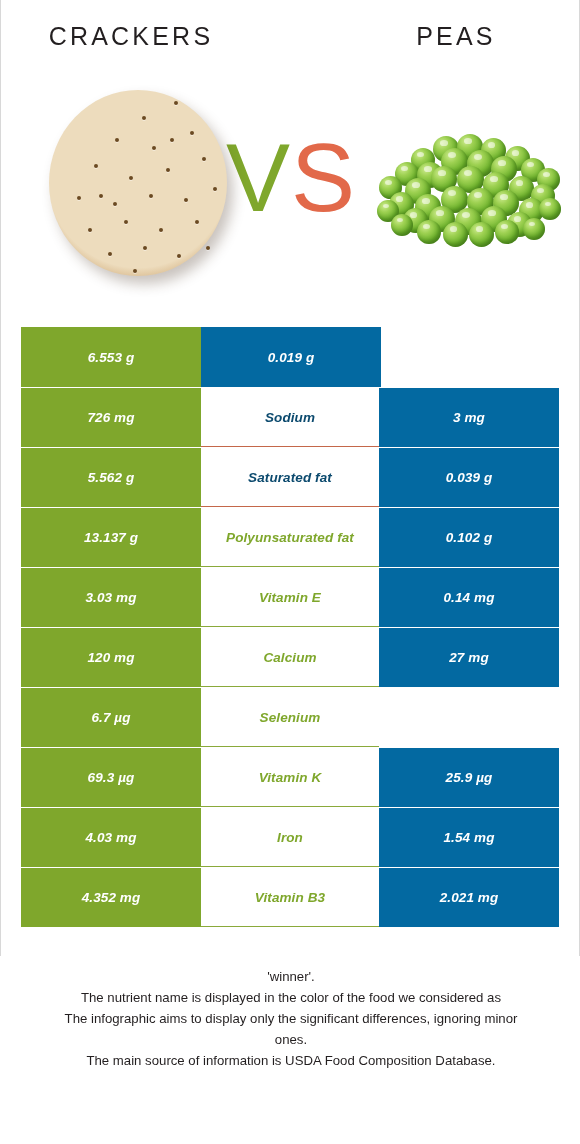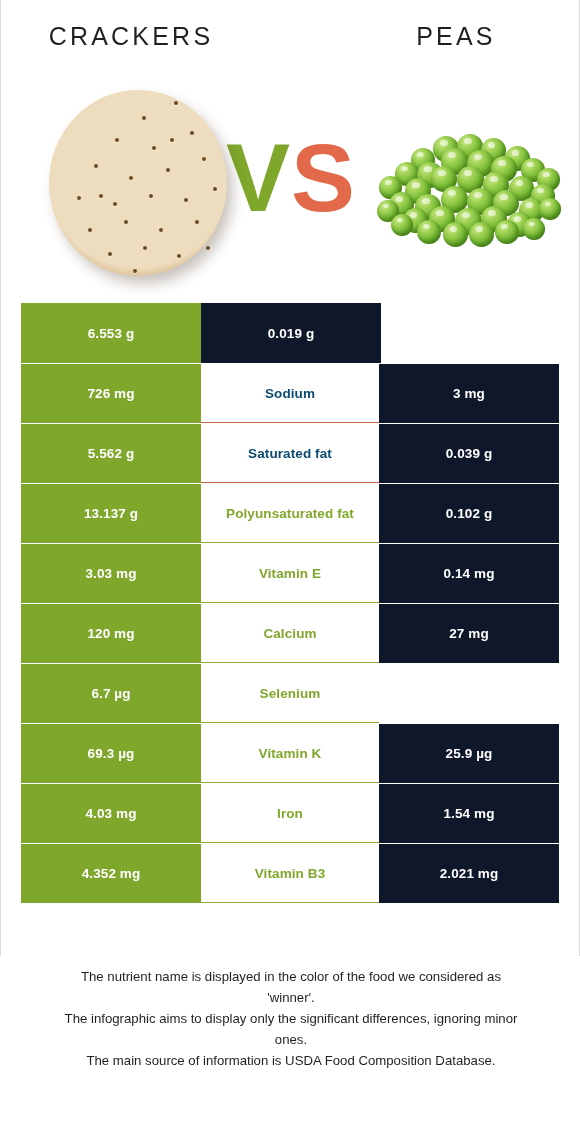--- a/index.html
+++ b/index.html
@@ -44,21 +44,21 @@
   .food-title.right { left: 330px; width: 250px; }
 
   
   .vs-mark {
     position: absolute;
     left: 222px;
     top: 128px;
     width: 136px;
     height: 100px;
     font-size: 96px;
-    font-weight: 700;
+    font-weight: 400;
     line-height: 100px;
     letter-spacing: 1px;
     text-align: center;
     z-index: 1;
     white-space: nowrap;
   }
   .vs-v { color: #7fa72c; }
   .vs-s { color: #e2694a; }
 
   
@@ -127,22 +127,23 @@
     height: 22%;
     border-radius: 50%;
     background: rgba(255,255,255,0.55);
     filter: blur(0.6px);
   }
 
   
   .table {
     position: absolute;
     left: 20px;
-    top: 303px;
+    top: 327px;
     width: 538px;
+    font-style: italic;
   }
 
   .row {
     position: relative;
     display: flex;
     height: 60px;
     align-items: stretch;
   }
 
   .cell {
@@ -164,21 +165,21 @@
   .cell-mid {
     width: 178px;
     background: #ffffff;
     font-weight: 700;
   }
   .cell-mid.green  { color: #7fa72c; }
   .cell-mid.orange { color: #0c4a6e; }
 
   .cell-right {
     width: 180px;
-    background: #0f172a;
+    background: #0369a1;
     color: #ffffff;
   }
 
   
   .row .cell-mid { position: relative; }
   .row .cell-mid::after {
     content: "";
     position: absolute;
     left: 0;
     right: 0;
@@ -350,19 +351,19 @@
         <div class="cell cell-right">1.54 mg</div>
       </div>
       <div class="row">
         <div class="cell cell-left">4.352 mg</div>
         <div class="cell cell-mid green">Vitamin B3</div>
         <div class="cell cell-right">2.021 mg</div>
       </div>
     </div>
 
   <div class="footer">
+    <p>'winner'.</p>
     <p>The nutrient name is displayed in the color of the food we considered as</p>
-    <p>'winner'.</p>
     <p>The infographic aims to display only the significant differences, ignoring minor</p>
     <p>ones.</p>
     <p>The main source of information is USDA Food Composition Database.</p>
   </div>
 </div>
 
 </body></html>

